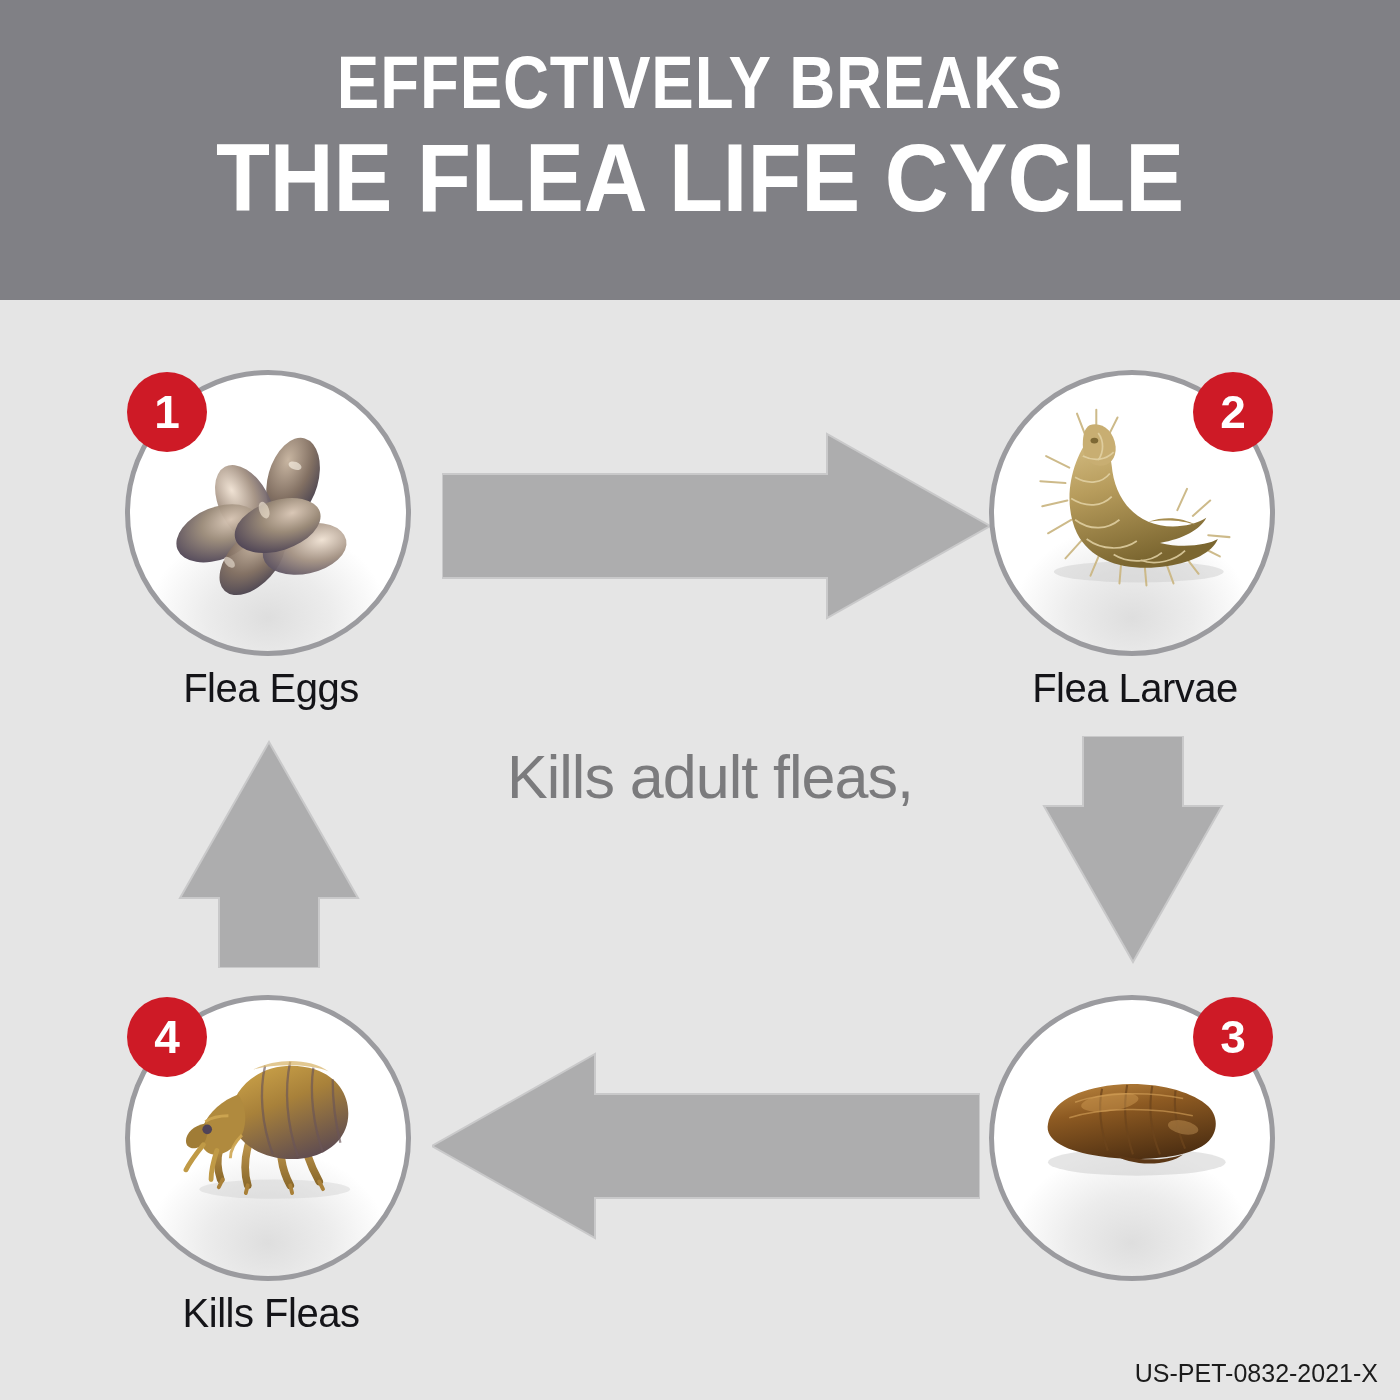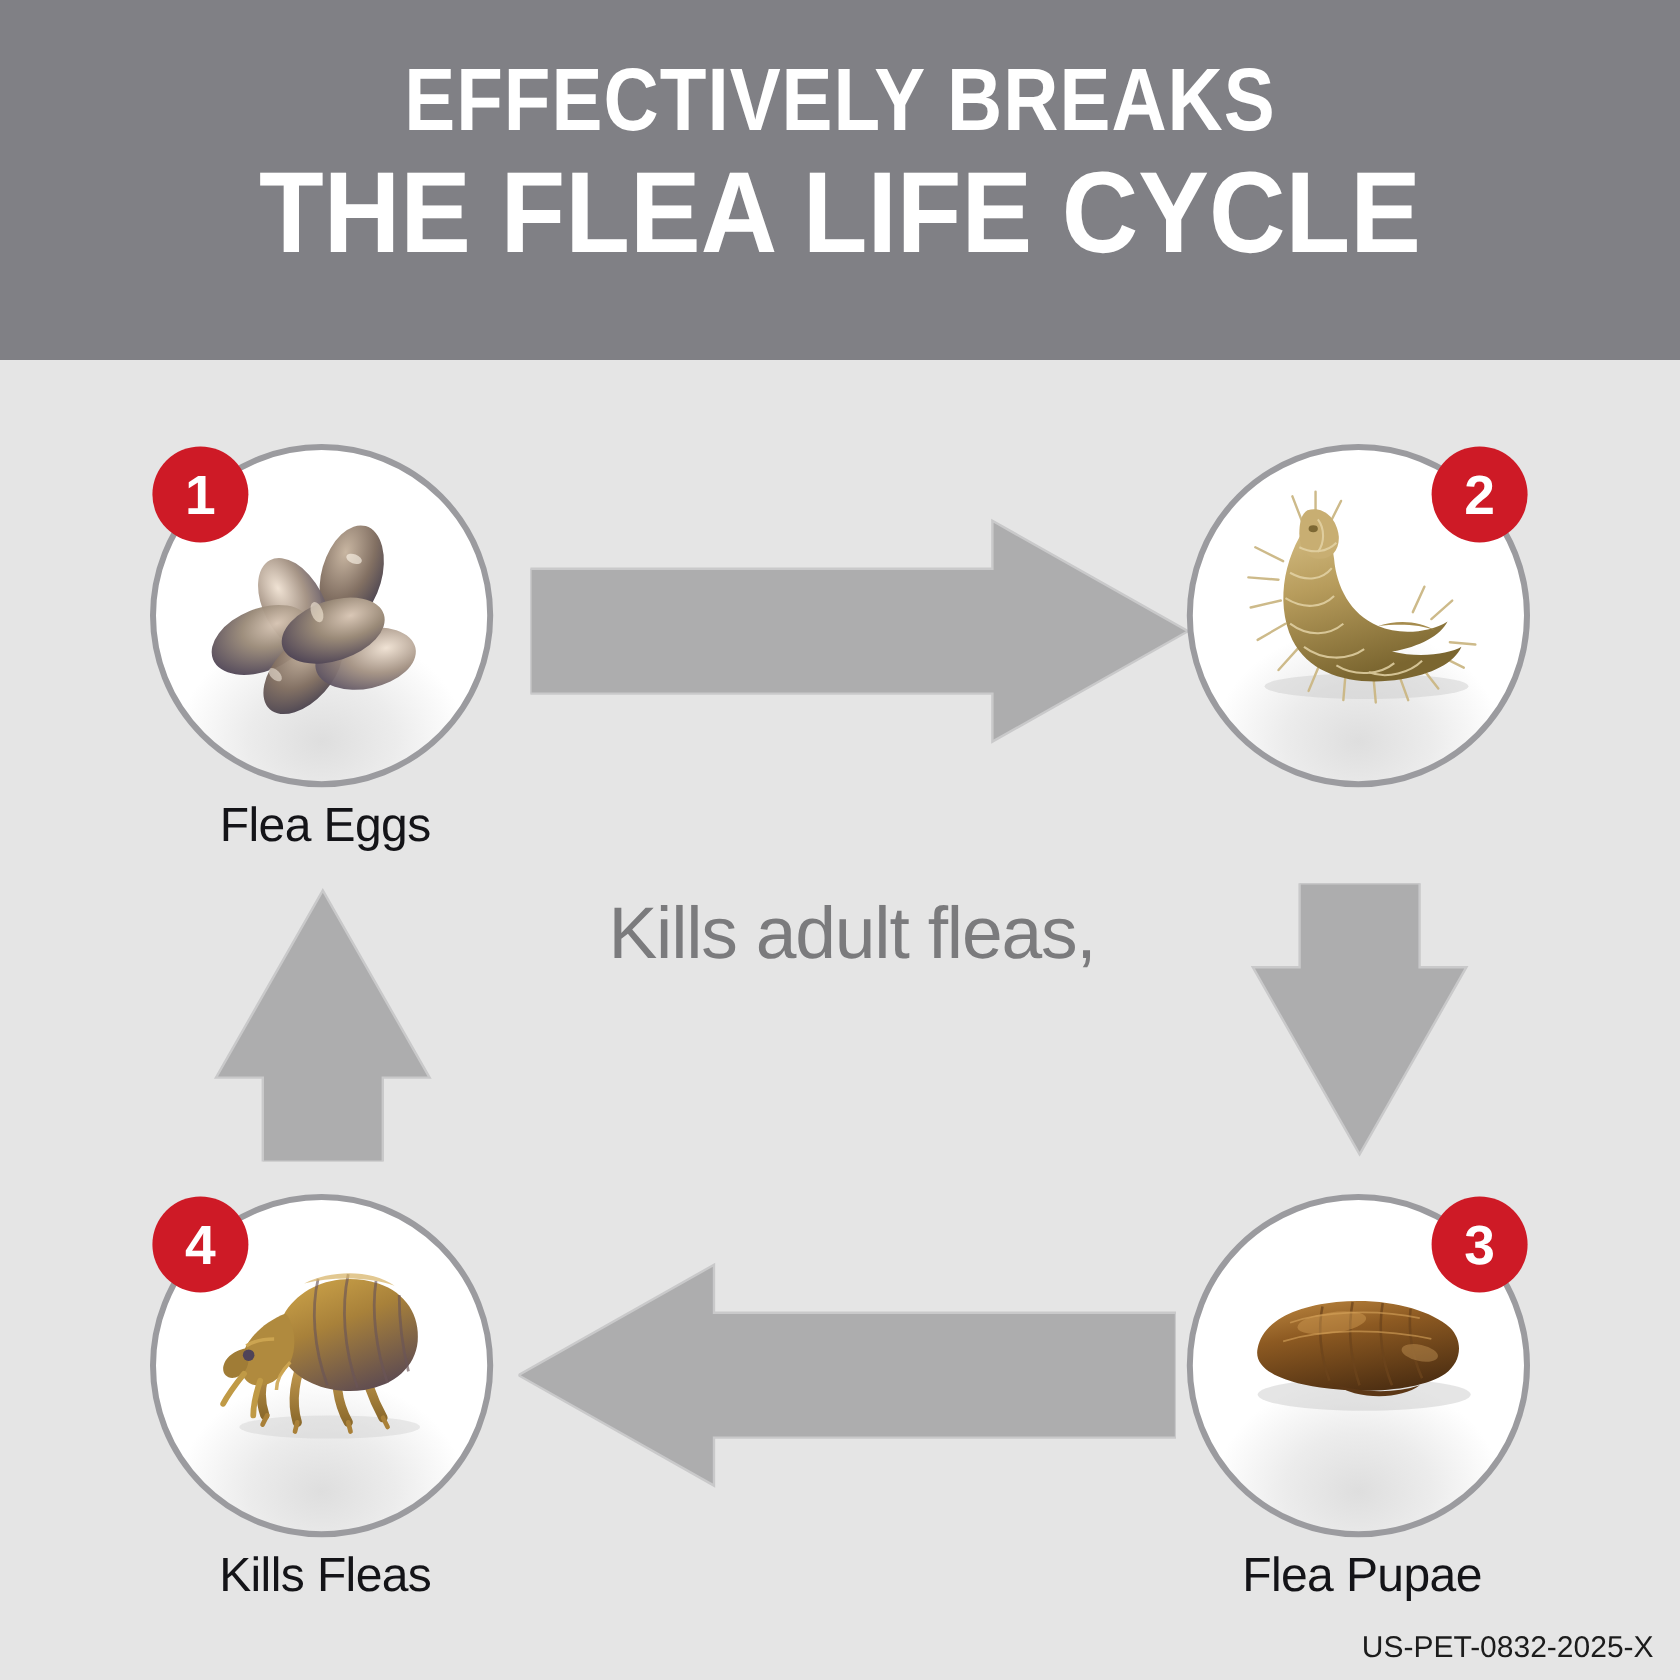--- a/index.html
+++ b/index.html
@@ -284,20 +284,21 @@
               <path d="M152,192 C168,198 188,192 198,182"></path>
               <path d="M108,60 C114,68 114,80 108,88"></path>
             </g>
             <ellipse cx="104" cy="68" rx="4" ry="3" fill="#6a5624" opacity="0.8"></ellipse>
             <path d="M160,152 C178,146 196,148 210,156 C196,150 176,150 160,152 Z" fill="#a68c4e"></path>
           </g>
         </svg>
       </div>
       <div class="badge right">2</div>
     </div>
+    <div class="stage-label">Flea Larvae</div>
   </div>
 
   <div class="stage" id="stage-3">
     <div class="stage-circle">
       <div class="stage-art">
         <svg viewBox="0 0 286 286" aria-hidden="true">
           <defs>
             <linearGradient id="pupaG" x1="0.2" y1="0" x2="0.6" y2="1">
               <stop offset="0%" stop-color="#b6813c"></stop>
               <stop offset="35%" stop-color="#8d5a22"></stop>
@@ -319,21 +320,20 @@
               <path d="M84,106 C112,96 158,94 196,102"></path>
               <path d="M78,122 C110,112 160,110 206,120"></path>
             </g>
             <ellipse cx="120" cy="106" rx="30" ry="9" fill="#d7a157" opacity="0.42" transform="rotate(-8 120 106)"></ellipse>
             <ellipse cx="196" cy="132" rx="16" ry="7" fill="#e0b06a" opacity="0.35" transform="rotate(12 196 132)"></ellipse>
           </g>
         </svg>
       </div>
       <div class="badge right">3</div>
     </div>
-    <div class="stage-label">Flea Pupae</div>
   </div>
 
   <div class="stage" id="stage-4">
     <div class="stage-circle">
       <div class="stage-art">
         <svg viewBox="0 0 286 286" aria-hidden="true">
           <defs>
             <linearGradient id="bodyG" x1="0.2" y1="0" x2="0.7" y2="1">
               <stop offset="0%" stop-color="#caa148"></stop>
               <stop offset="40%" stop-color="#a8813a"></stop>
@@ -384,15 +384,15 @@
       </div>
       <div class="badge left">4</div>
     </div>
     <div class="stage-label">Kills Fleas</div>
   </div>
 
   <div class="center-copy">
     <span>Kills adult fleas,</span>
   </div>
 
-  <div class="footer-code">US-PET-0832-2025-X</div>
+  <div class="footer-code">US-PET-0832-2021-X</div>
 
 </div>
 
 </body></html>

